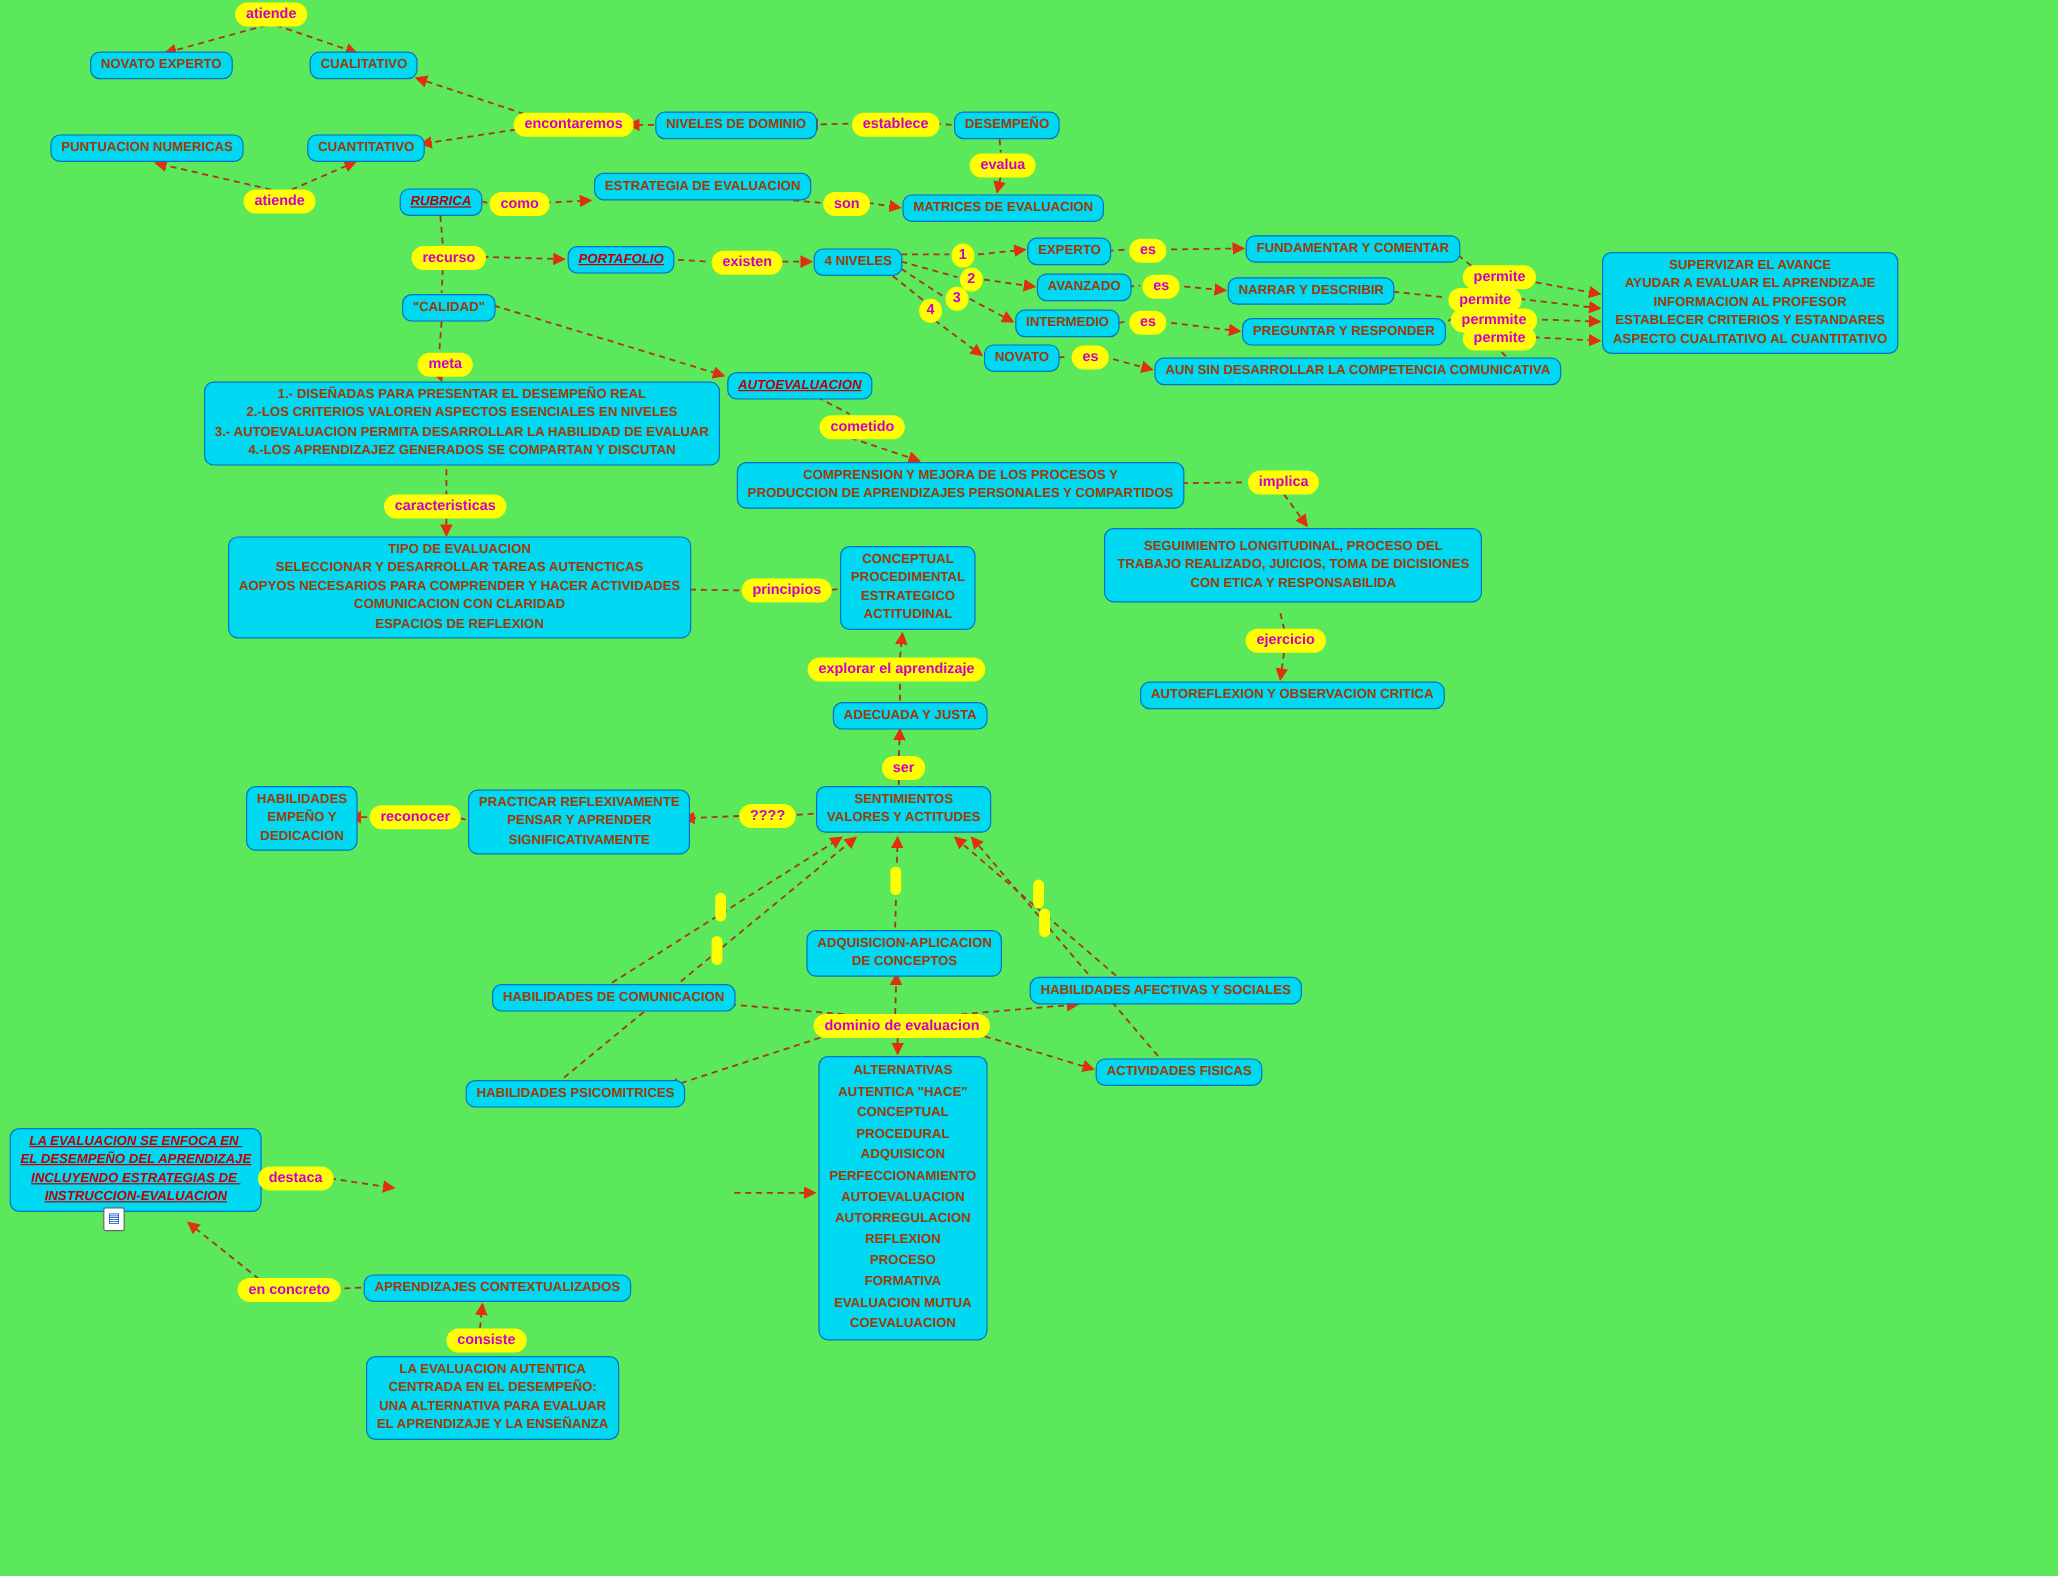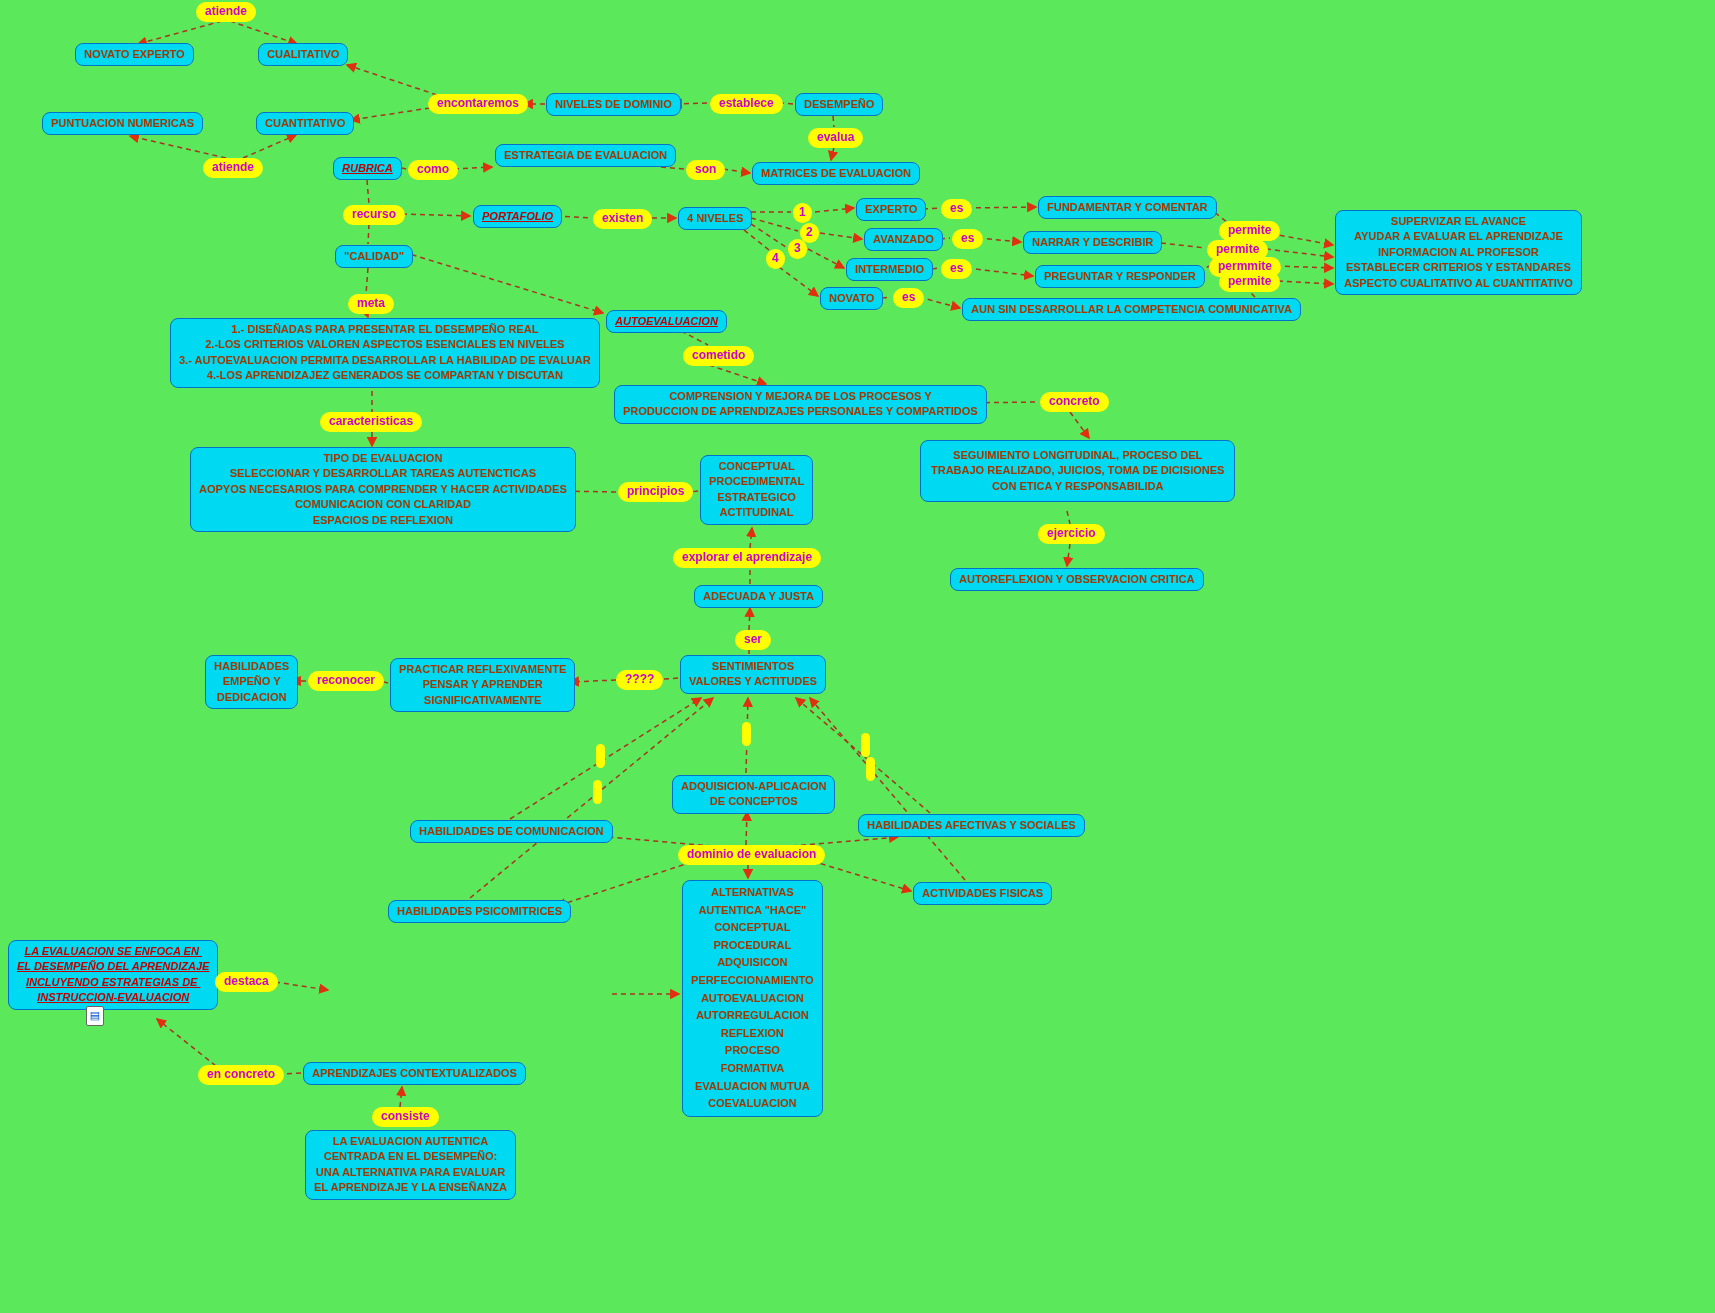--- a/index.html
+++ b/index.html
@@ -232,21 +232,21 @@
   <div class="pill" style="left:941px;top:199px">es</div>
   <div class="pill" style="left:952px;top:229px">es</div>
   <div class="pill" style="left:941px;top:259px">es</div>
   <div class="pill" style="left:893px;top:288px">es</div>
   <div class="pill" style="left:1219px;top:221px">permite</div>
   <div class="pill" style="left:1207px;top:240px">permite</div>
   <div class="pill" style="left:1209px;top:257px">permmite</div>
   <div class="pill" style="left:1219px;top:272px">permite</div>
   <div class="pill" style="left:348px;top:294px">meta</div>
   <div class="pill" style="left:683px;top:346px">cometido</div>
-  <div class="pill" style="left:1040px;top:392px">concreto</div>
+  <div class="pill" style="left:1040px;top:392px">implica</div>
   <div class="pill" style="left:320px;top:412px">caracteristicas</div>
   <div class="pill" style="left:618px;top:482px">principios</div>
   <div class="pill" style="left:1038px;top:524px">ejercicio</div>
   <div class="pill" style="left:673px;top:548px">explorar el aprendizaje</div>
   <div class="pill" style="left:735px;top:630px">ser</div>
   <div class="pill" style="left:308px;top:671px">reconocer</div>
   <div class="pill" style="left:616px;top:670px">????</div>
   <div class="pill" style="left:678px;top:845px">dominio de evaluacion</div>
   <div class="pill" style="left:215px;top:972px">destaca</div>
   <div class="pill" style="left:198px;top:1065px">en concreto</div>

